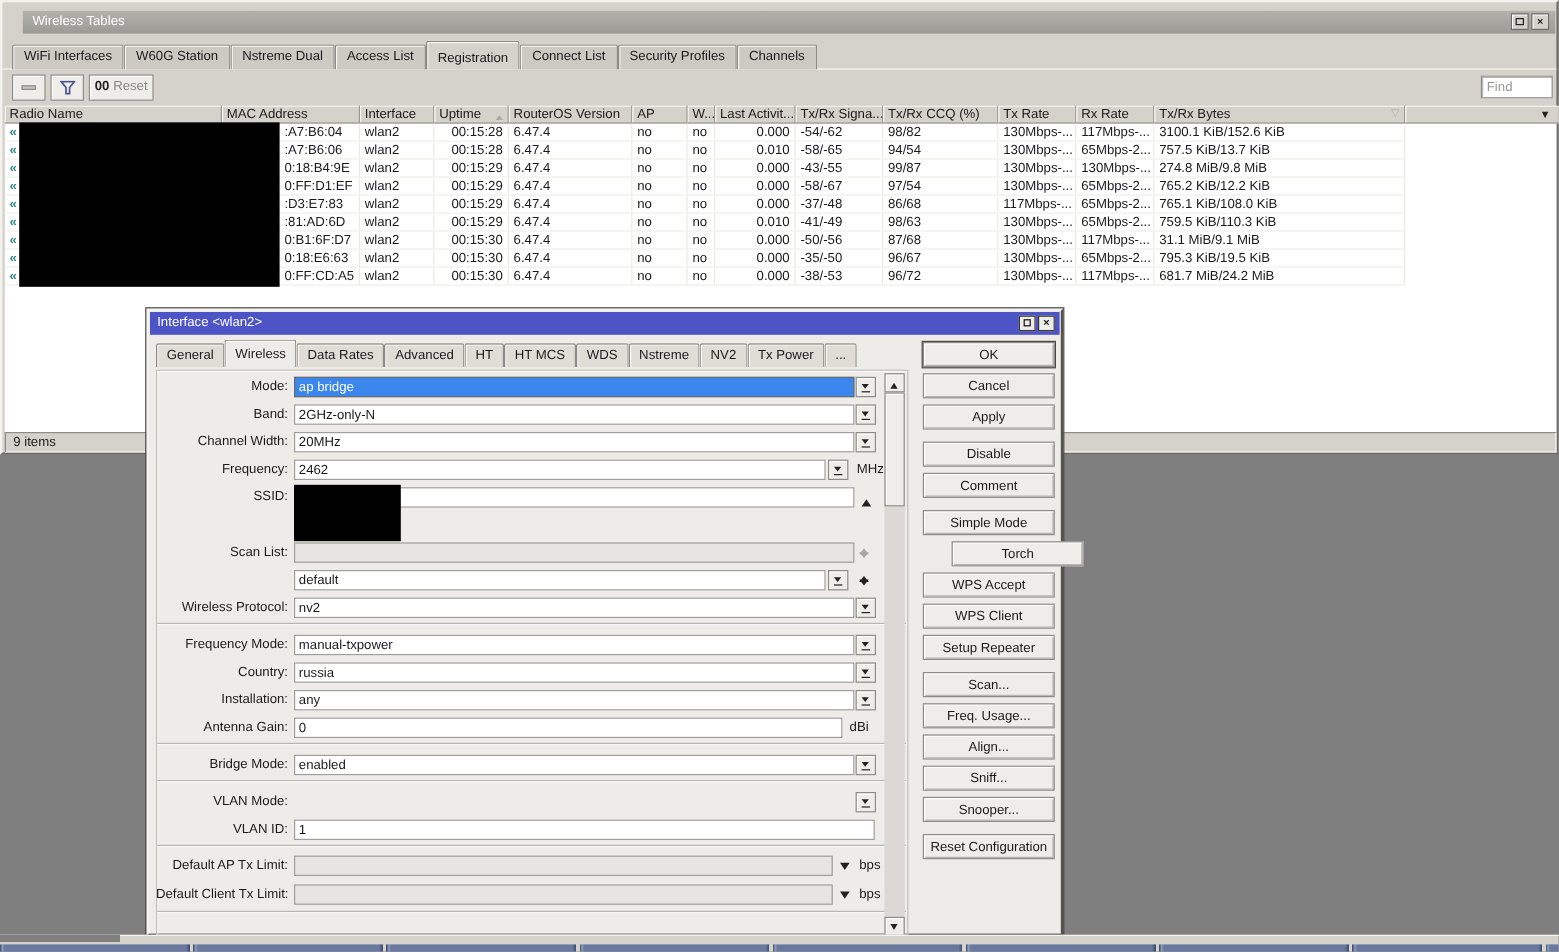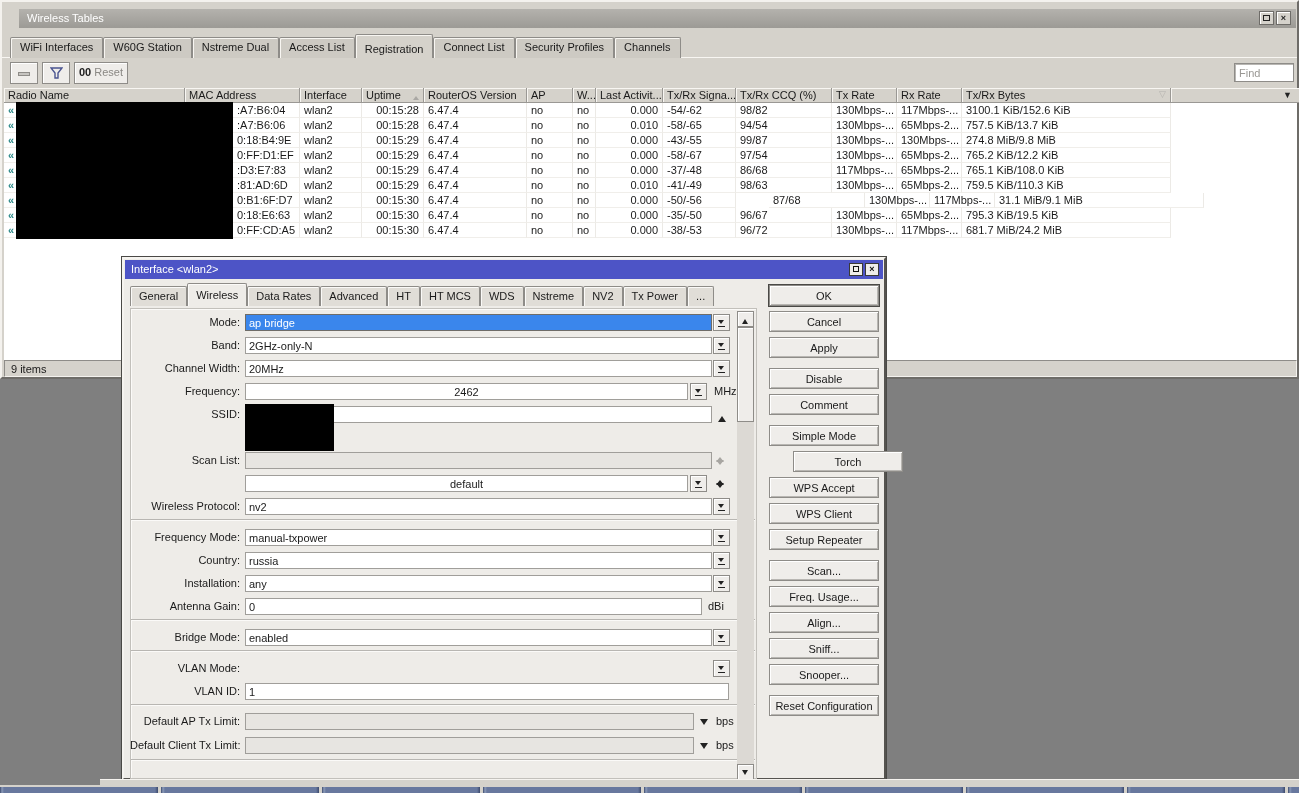--- a/index.html
+++ b/index.html
@@ -68,21 +68,21 @@
         box-shadow:inset 1px 1px 0 #fbfaf8;vertical-align:bottom;}
   .dtab.active{height:23px;margin-top:1px;padding-top:5px;background:#eeece8;position:relative;z-index:2;}
   .fframe{position:absolute;left:6px;top:49px;width:627px;height:471px;
           border:1px solid #c2c0bb;box-shadow:inset 1px 1px 0 #fbfaf8;}
   .frow{position:absolute;left:6px;width:640px;height:18px;}
   .flabel{position:absolute;left:0;top:2px;width:110px;text-align:right;white-space:nowrap;}
   .finput{position:absolute;left:115px;top:0;height:17px;width:467px;background:#fff;
           border:1px solid #a09e9a;padding:2px 3px 0;white-space:nowrap;overflow:hidden;}
   .finput.sel{background:#3a86ec;color:#fff;border-color:#6e6c68;}
   .finput.dis{background:#e7e5e1;color:#8a8884;}
-  .w484{width:484px;} .w443{width:443px;text-align:center;} .w457{width:457px;} .w449{width:449px;}
+  .w484{width:484px;} .w443{width:443px;} .w457{width:457px;} .w449{width:449px;}
   .dropbtn{position:absolute;top:0;left:583px;width:17px;height:17px;background:#efedea;
            border:1px solid #8e8c88;box-shadow:inset 1px 1px 0 #fff;}
   .dropbtn::before{content:"";position:absolute;left:4px;top:5px;width:0;height:0;
                    border:3px solid transparent;border-top:4px solid #222;}
   .dropbtn::after{content:"";position:absolute;left:4px;right:4px;bottom:3px;height:1px;background:#222;}
   .at560{left:560px;}
   .uparr{position:absolute;left:588px;top:6px;width:0;height:0;border:4px solid transparent;
          border-bottom:6px solid #222;}
   .dnarr{position:absolute;left:570px;top:6px;width:0;height:0;border:4px solid transparent;
          border-top:6px solid #222;}
@@ -257,21 +257,21 @@
         <div class="trow">
           <div class="cell radio" style="width: 181px;"><span class="sticon">«</span></div>
           <div class="cell mac" style="width: 115px;">0:B1:6F:D7</div>
           <div class="cell interface" style="width: 62px;">wlan2</div>
           <div class="cell uptime" style="width: 62px;">00:15:30</div>
           <div class="cell version" style="width: 103px;">6.47.4</div>
           <div class="cell ap" style="width: 46px;">no</div>
           <div class="cell w" style="width: 23px;">no</div>
           <div class="cell last_activity" style="width: 67px;">0.000</div>
           <div class="cell signal" style="width: 73px;">-50/-56</div>
-          <div class="cell ccq" style="width: 96px; margin-left: 33px;">87/68</div>
+          <div class="cell ccq" style="width: 96px;">87/68</div>
           <div class="cell tx_rate" style="width: 65px;">130Mbps-...</div>
           <div class="cell rx_rate" style="width: 65px;">117Mbps-...</div>
           <div class="cell bytes" style="width: 209px;">31.1 MiB/9.1 MiB</div>
         </div>
         <div class="trow">
           <div class="cell radio" style="width: 181px;"><span class="sticon">«</span></div>
           <div class="cell mac" style="width: 115px;">0:18:E6:63</div>
           <div class="cell interface" style="width: 62px;">wlan2</div>
           <div class="cell uptime" style="width: 62px;">00:15:30</div>
           <div class="cell version" style="width: 103px;">6.47.4</div>

